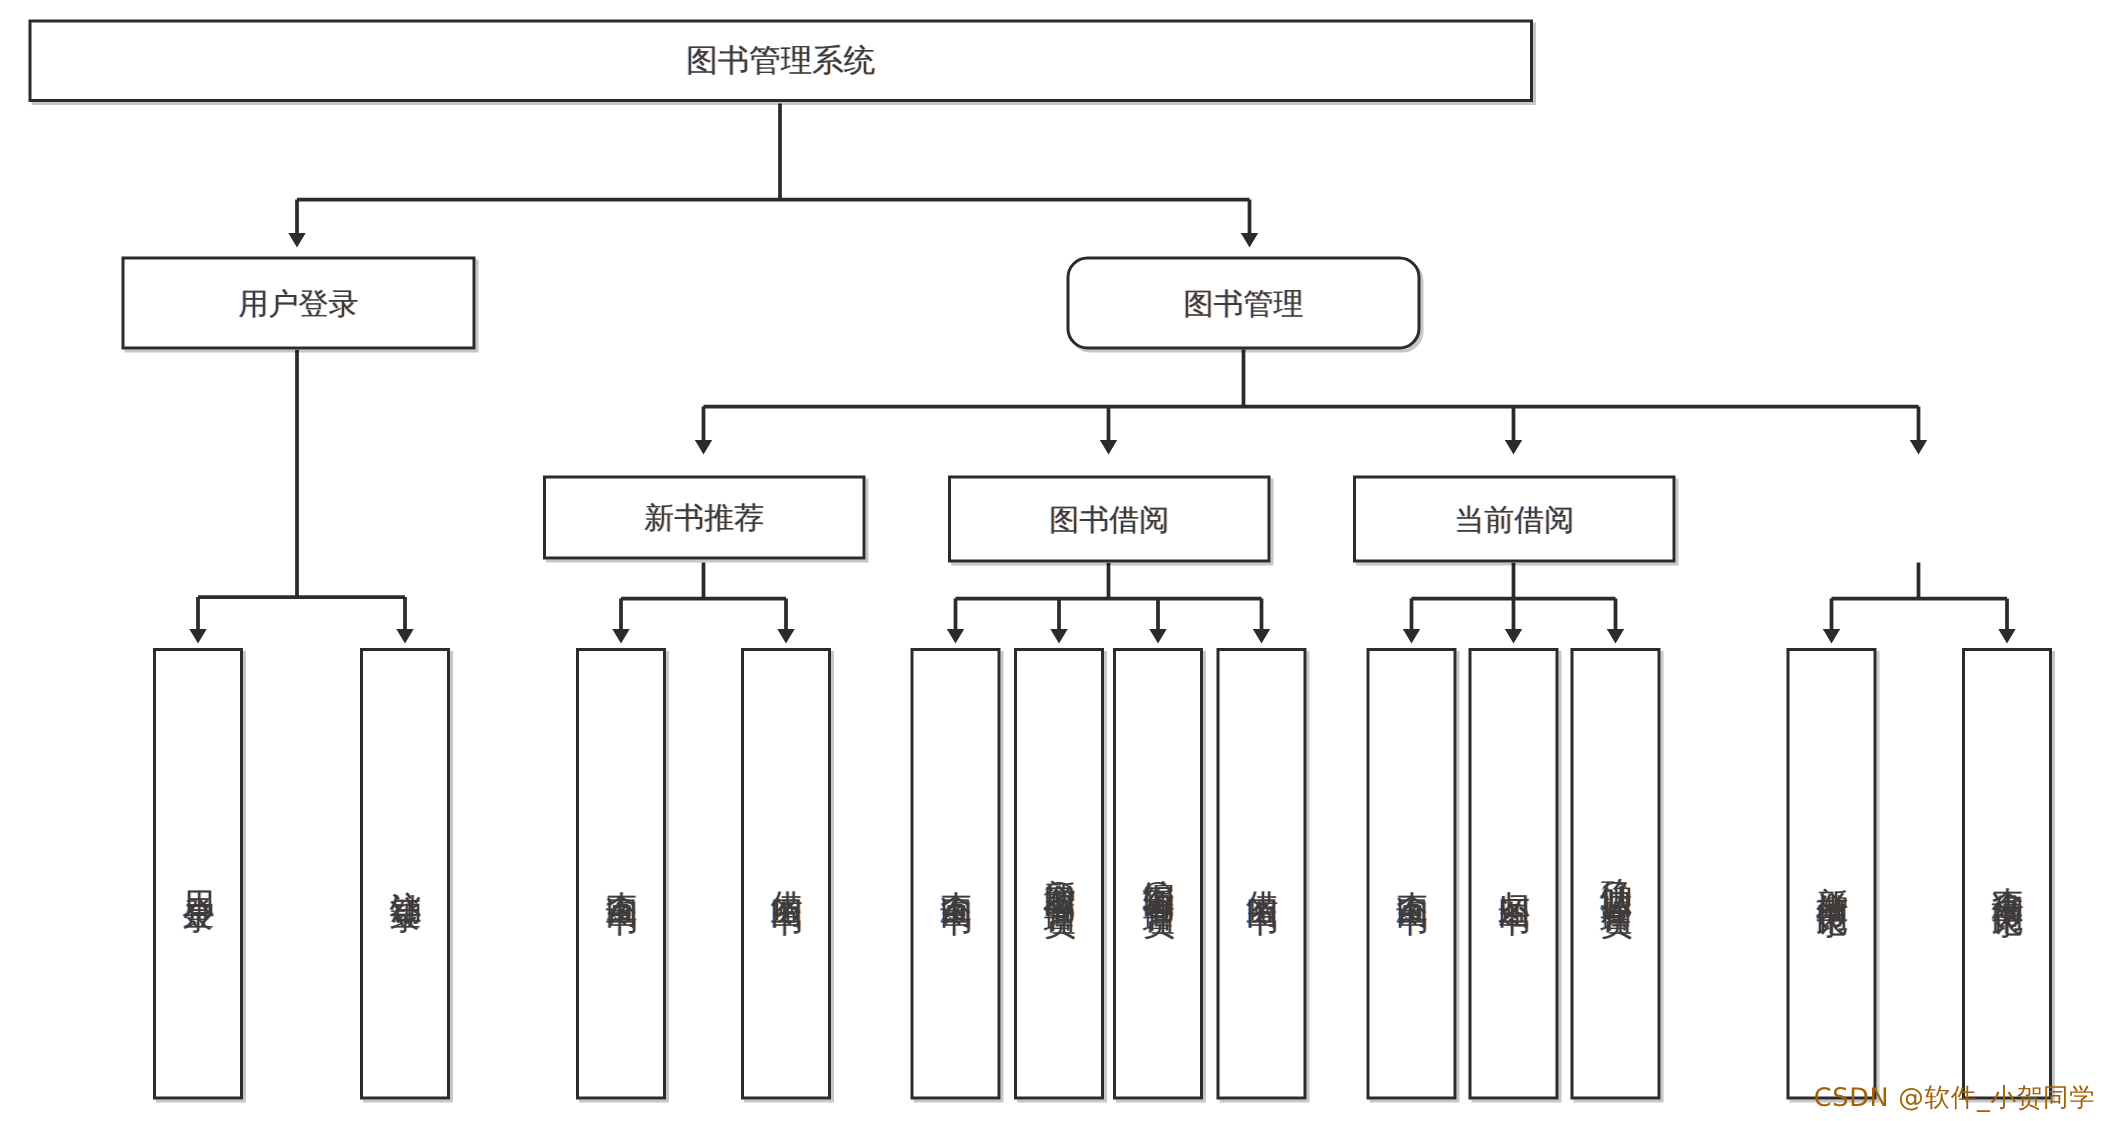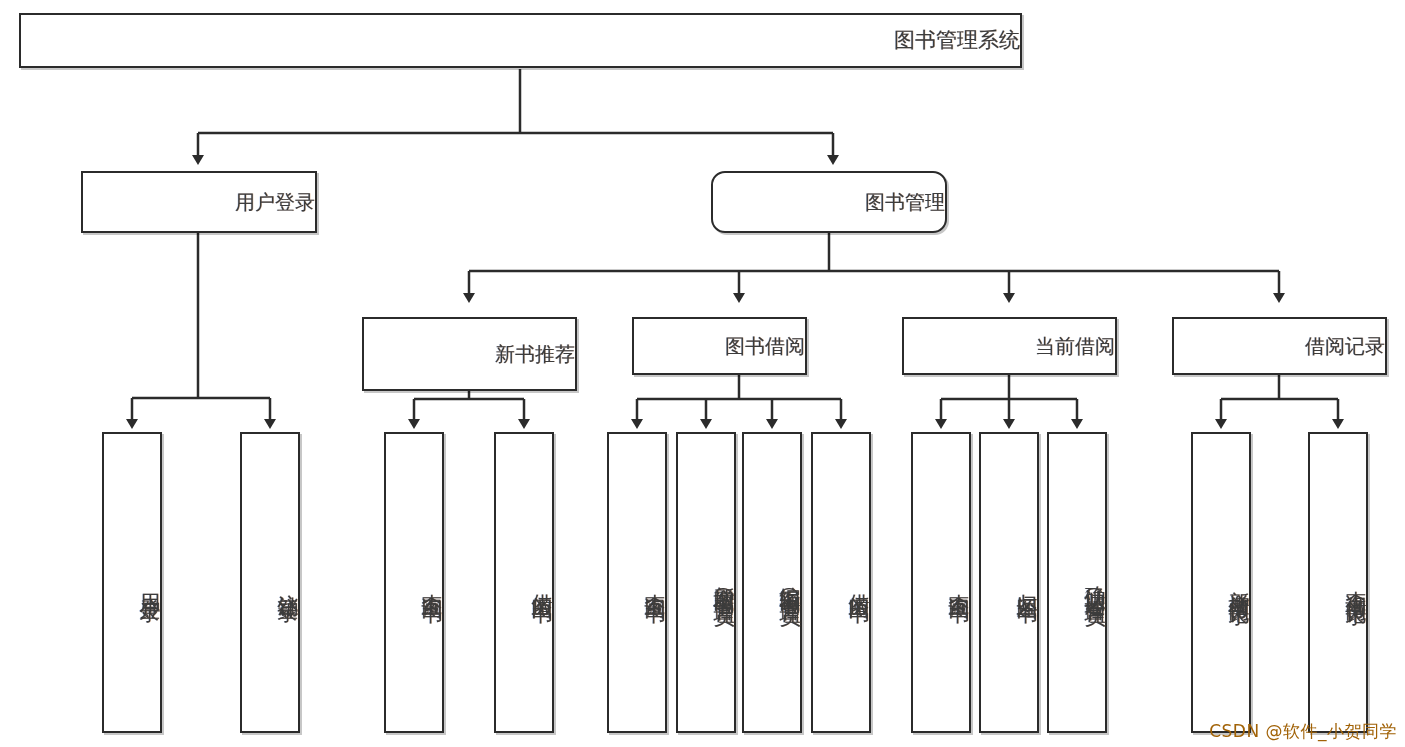--- a/index.html
+++ b/index.html
@@ -26,21 +26,21 @@
     pointer-events: none;
   }
   .node {
     position: absolute;
     box-sizing: border-box;
     border: 2px solid #2b2b2b;
     background: #ffffff;
     box-shadow: 2px 2px 0 rgba(0,0,0,0.22);
     display: flex;
     align-items: center;
-    justify-content: flex-end;
+    justify-content: center;
     color: #3c3c3c;
   }
   .node .label {
     display: block;
     text-align: center;
     line-height: 1.05;
     color: #3c3c3c;
     text-shadow: 0.6px 0 0 rgba(190,120,60,0.45), -0.6px 0 0 rgba(90,130,200,0.40);
   }
   
@@ -126,35 +126,32 @@
   </div>
 
   <div class="node n-h" style="left:81px; top:171px; width:236px; height:62px;">
     <span class="label">用户登录</span>
   </div>
 
   <div class="node n-h" style="left:711px; top:171px; width:236px; height:62px;border-radius:14px;">
     <span class="label">图书管理</span>
   </div>
 
-  <div class="node n-h" style="left:362px; top:317px; width:215px; height:74px;">
+  <div class="node n-h" style="left:362px; top:317px; width:215px; height:56px;">
     <span class="label">新书推荐</span>
   </div>
 
-  <div class="node n-h" style="left:632px; top:317px; width:175px; height:58px;">
+  <div class="node n-h" style="left:632px; top:317px; width:215px; height:58px;">
     <span class="label">图书借阅</span>
   </div>
 
   <div class="node n-h" style="left:902px; top:317px; width:215px; height:58px;">
     <span class="label">当前借阅</span>
   </div>
 
-  <div class="node n-h" style="left:1172px; top:317px; width:215px; height:58px;">
-    <span class="label">借阅记录</span>
-  </div>
 
   <div class="node n-leaf" style="left:102px; top:432px; width:60px; height:301px;">
     <span class="label">用户登录</span>
   </div>
   <div class="node n-leaf" style="left:240px; top:432px; width:60px; height:301px;">
     <span class="label">注销登录</span>
   </div>
 
   <div class="node n-leaf" style="left:384px; top:432px; width:60px; height:301px;">
     <span class="label">查询图书</span>

